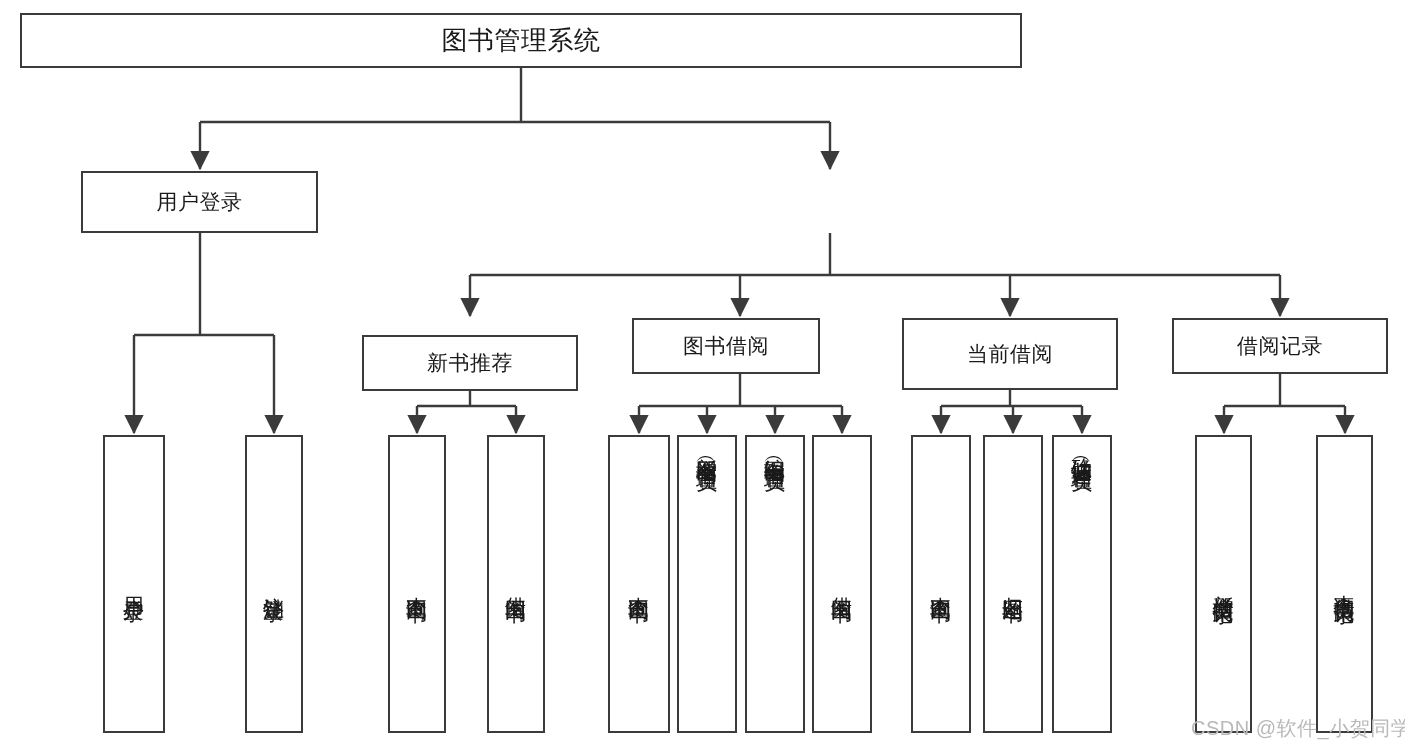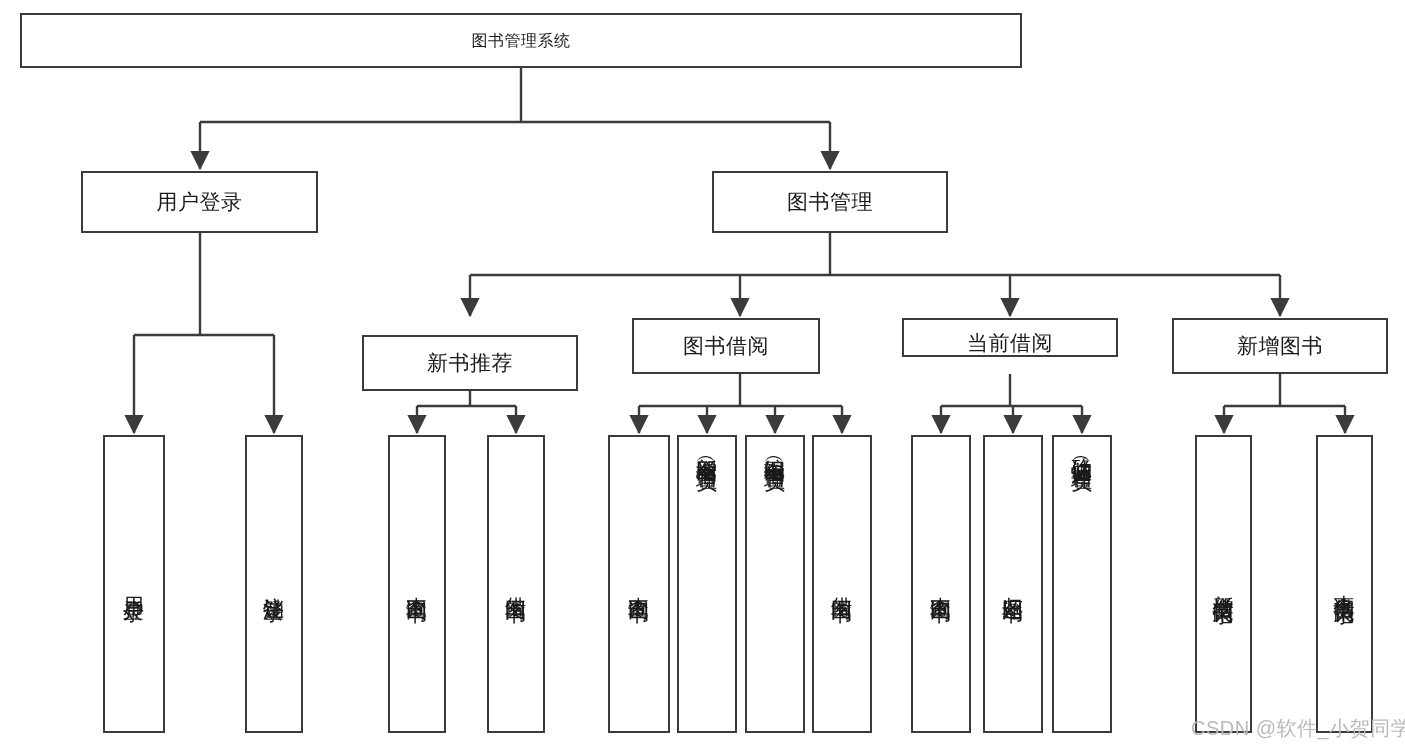--- a/index.html
+++ b/index.html
@@ -43,21 +43,21 @@
     line-height: 1.08;
     white-space: pre;
     text-align: center;
   }
   
   .node.horiz .label {
     font-size: 21px;
     letter-spacing: 0.5px;
   }
   .node.root .label {
-    font-size: 16px;
+    font-size: 26px;
   }
   
   .node.vert {
     align-items: flex-start;
     justify-content: center;
     padding-top: 4px;
   }
   .node.vert .label {
     font-size: 21px;
     writing-mode: vertical-rl;
@@ -129,35 +129,32 @@
       </g>
   </svg>
 
   <div class="node root horiz" style="left: 20px; top: 13px; width: 1002px; height: 55px;">
     <span class="label">图书管理系统</span>
   </div>
 
   <div class="node horiz" style="left: 81px; top: 171px; width: 237px; height: 62px;">
     <span class="label">用户登录</span>
   </div>
-  <div class="node horiz" style="left: 712px; top: 171px; width: 236px; height: 62px;">
-    <span class="label">图书管理</span>
-  </div>
 
   <div class="node horiz" style="left: 362px; top: 335px; width: 216px; height: 56px;">
     <span class="label">新书推荐</span>
   </div>
   <div class="node horiz" style="left: 632px; top: 318px; width: 188px; height: 56px;">
     <span class="label">图书借阅</span>
   </div>
-  <div class="node horiz" style="left: 902px; top: 318px; width: 216px; height: 39px; align-items: flex-end;">
+  <div class="node horiz" style="left: 902px; top: 318px; width: 216px; height: 72px;">
     <span class="label">当前借阅</span>
   </div>
   <div class="node horiz" style="left: 1172px; top: 318px; width: 216px; height: 56px;">
-    <span class="label">新增图书</span>
+    <span class="label">借阅记录</span>
   </div>
 
   <div class="node vert centered" style="left: 103px; top: 435px; width: 62px; height: 298px;">
     <span class="label">用户登录</span>
   </div>
   <div class="node vert centered" style="left: 245px; top: 435px; width: 58px; height: 298px;">
     <span class="label">注销登录</span>
   </div>
 
   <div class="node vert centered" style="left: 388px; top: 435px; width: 58px; height: 298px;">

